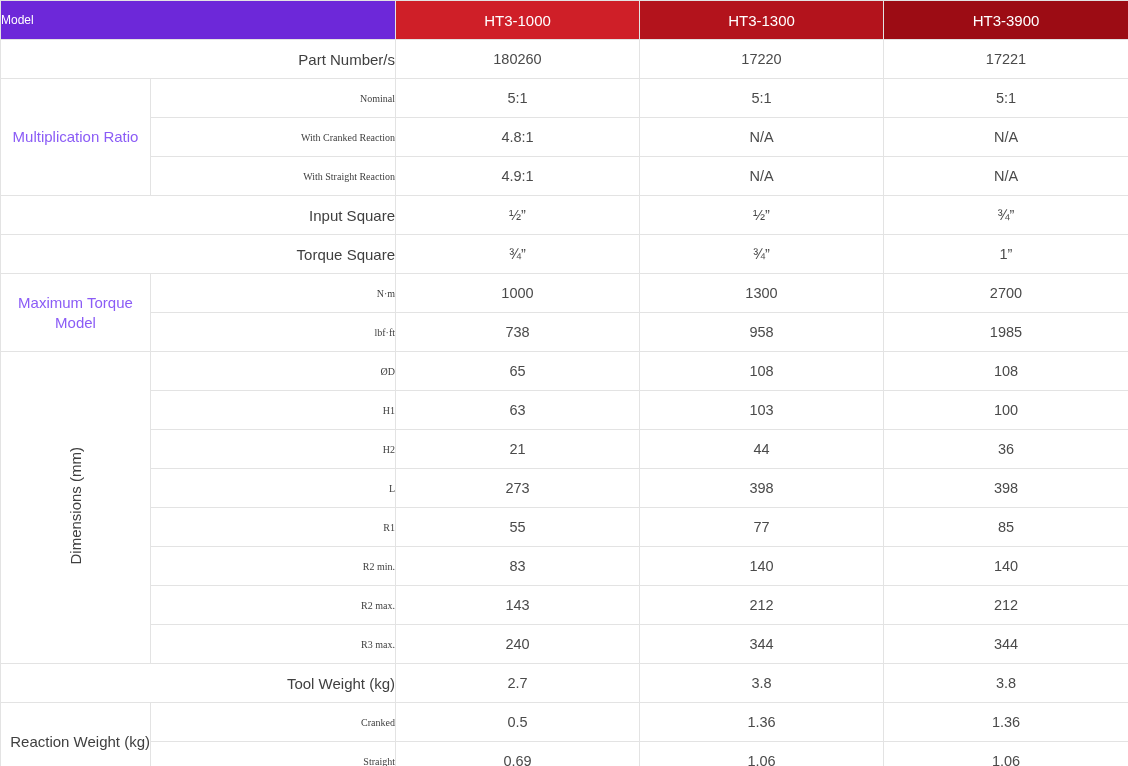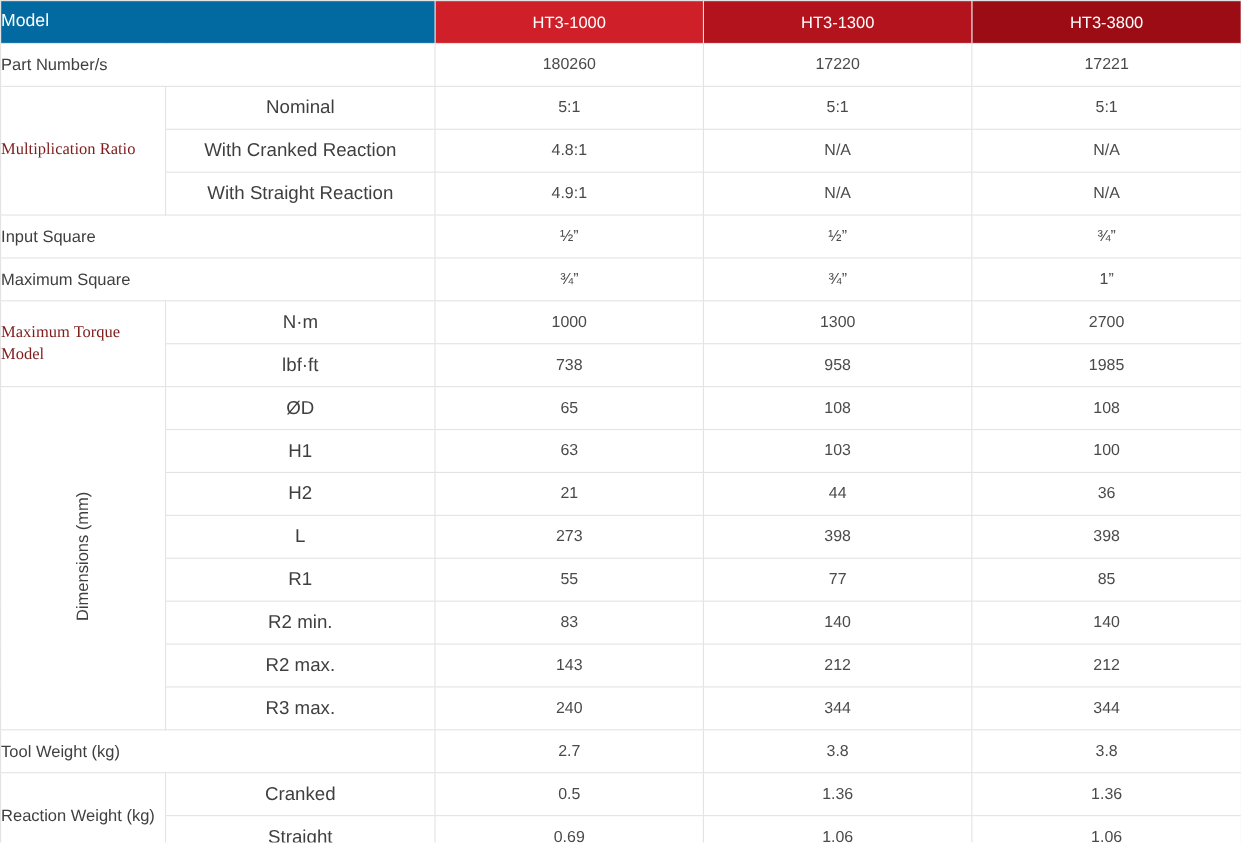--- a/index.html
+++ b/index.html
@@ -28,25 +28,25 @@
 
   table.spec td, table.spec th {
     border: 1px solid #e3e3e3;
     padding: 0;
     height: 38px;
     vertical-align: middle;
     font-weight: normal;
   }
   
   .hdr-model {
-    background: #0369a1;
+    background: #6d28d9;
     color: #ffffff;
     text-align: left;
     padding-left: 14px;
-    font-size: 16px;
+    font-size: 12px;
     height: 34px;
     border-color: #d6232c;
   }
   .hdr-a {
     background: #cf1f28;
     color: #ffffff;
     text-align: center;
     font-size: 15px;
     height: 34px;
     border-color: #cf1f28;
@@ -62,36 +62,36 @@
   }
   .hdr-c {
     background: #9c0c14;
     color: #ffffff;
     text-align: center;
     font-size: 15px;
     height: 34px;
     border-color: #9c0c14;
   }
   .rowlabel {
-    text-align: left;
+    text-align: right;
     padding-left: 12px;
     color: #3f3f3f;
     font-size: 15px;
   }
   .rowlabel-c {
-    text-align: left;
-    color: #7f1d1d;
+    text-align: center;
+    color: #8b5cf6;
     font-size: 15px;
     line-height: 1.25;
+  }
+  .sublabel {
+    text-align: right;
+    color: #3f3f3f;
+    font-size: 10px;
     font-family: Liberation Serif, serif;
-  }
-  .sublabel {
-    text-align: center;
-    color: #3f3f3f;
-    font-size: 17px;
   }
   .val {
     text-align: center;
     color: #4a4a4a;
     font-size: 14.5px;
     margin-top: 32px;
   }
   .vert {
     text-align: center;
     color: #3f3f3f;
@@ -115,21 +115,21 @@
     <col class="c-val">
     <col class="c-val2">
     <col class="c-val3">
   </colgroup>
   <tbody>
 
     <tr>
       <th class="hdr-model" colspan="2">Model</th>
       <th class="hdr-a">HT3-1000</th>
       <th class="hdr-b">HT3-1300</th>
-      <th class="hdr-c">HT3-3800</th>
+      <th class="hdr-c">HT3-3900</th>
     </tr>
 
     <tr>
       <td class="rowlabel" colspan="2">Part Number/s</td>
       <td class="val">180260</td>
       <td class="val">17220</td>
       <td class="val">17221</td>
     </tr>
 
     <tr>
@@ -153,21 +153,21 @@
     </tr>
 
     <tr>
       <td class="rowlabel" colspan="2">Input Square</td>
       <td class="val">½”</td>
       <td class="val">½”</td>
       <td class="val">¾”</td>
     </tr>
 
     <tr>
-      <td class="rowlabel" colspan="2">Maximum Square</td>
+      <td class="rowlabel" colspan="2">Torque Square</td>
       <td class="val">¾”</td>
       <td class="val">¾”</td>
       <td class="val">1”</td>
     </tr>
 
     <tr>
       <td class="rowlabel-c two-line" rowspan="2">Maximum Torque Model</td>
       <td class="sublabel">N·m</td>
       <td class="val">1000</td>
       <td class="val">1300</td>

